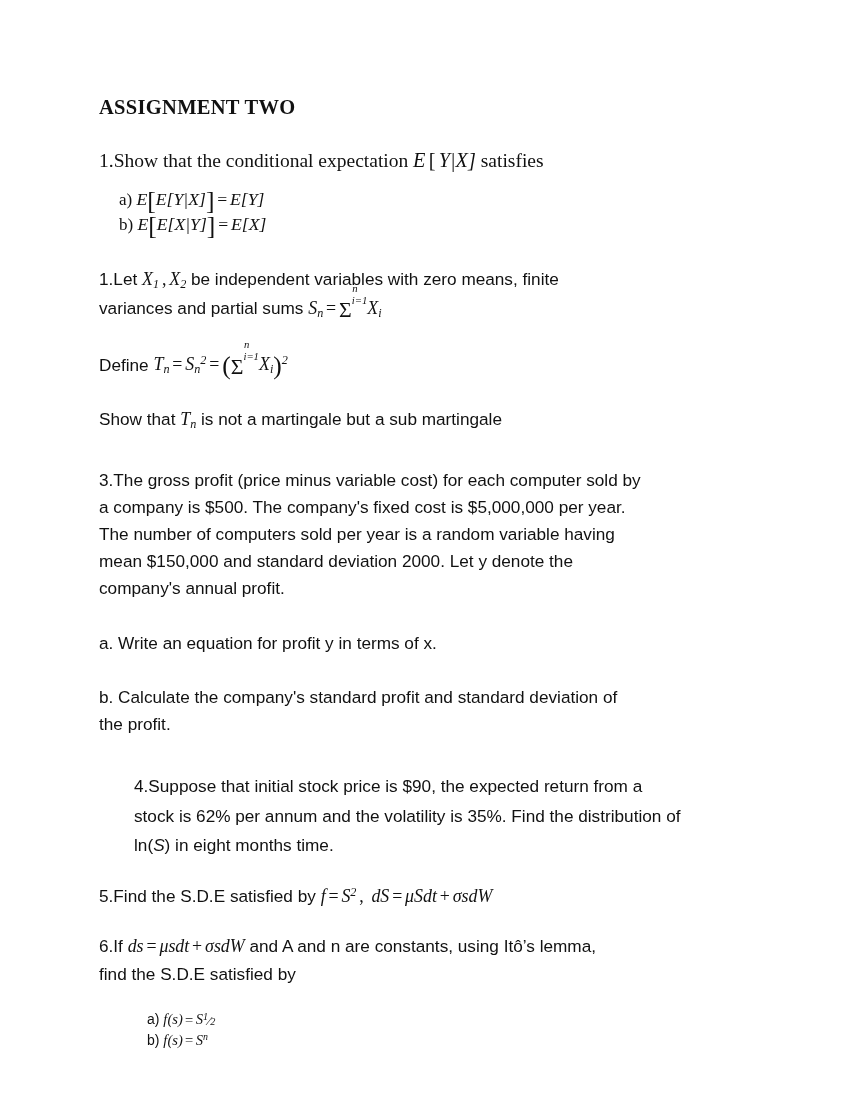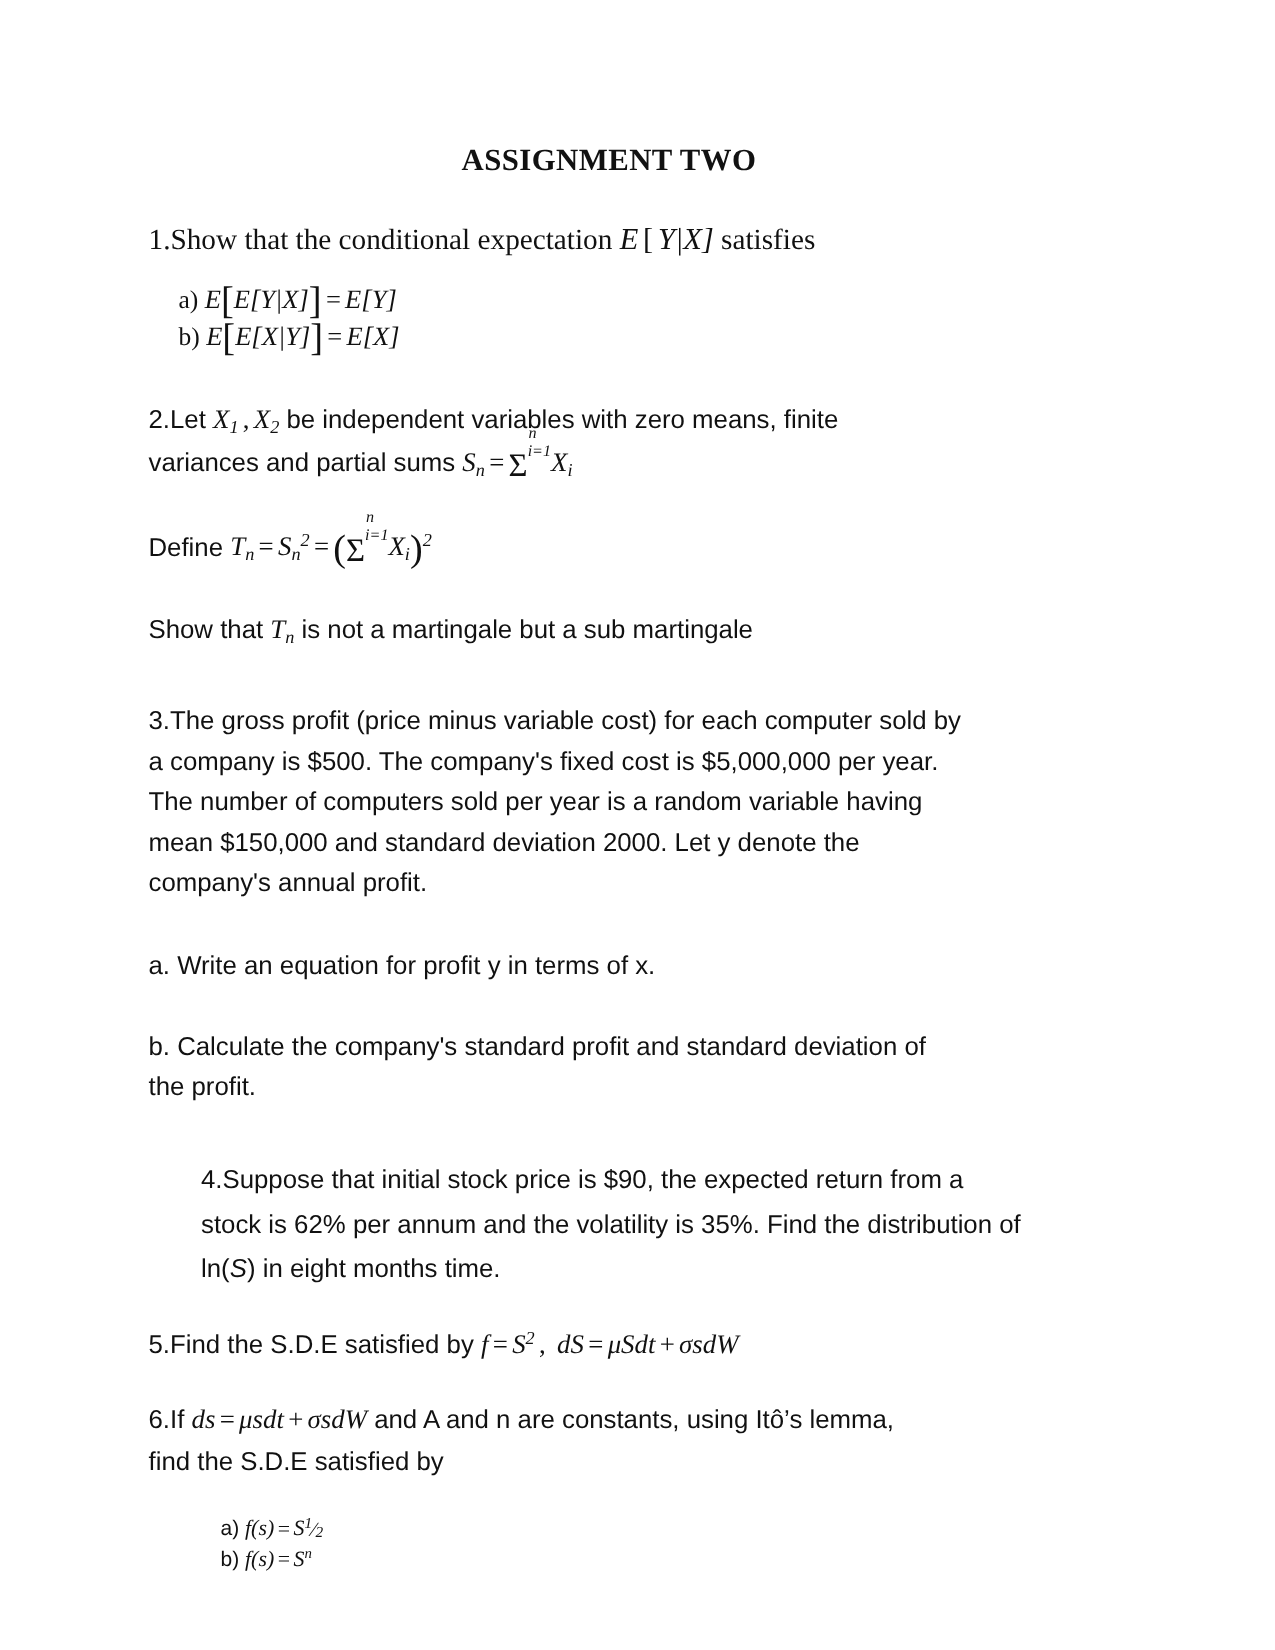--- a/index.html
+++ b/index.html
@@ -30,21 +30,20 @@
     top: 96px;
     width: 660px;
   }
 
   
   .doc-title {
     font-family: "Liberation Serif", "DejaVu Serif", serif;
     font-weight: bold;
     font-size: 20.5px;
     letter-spacing: 0.3px;
-    text-align: center;
     width: 614px;
     margin: 0 0 28px 0;
     line-height: 1.1;
   }
 
   
   .q-serif {
     font-family: "Liberation Serif", "DejaVu Serif", serif;
     font-size: 19.5px;
     line-height: 1.32;
@@ -183,21 +182,21 @@
       </div>
       <div class="sub-row-serif">
         <span class="lbl">b)</span>
         <span class="m"><span>E</span><span class="bigbr">[</span><span>E</span><span>[</span><span>X</span><span>|</span><span>Y</span><span>]</span><span class="bigbr">]</span><span class="op">=</span><span>E</span><span>[</span><span>X</span><span>]</span></span>
       </div>
     </div>
 
     <div class="gap-lg"></div>
 
     <div class="q-sans">
-      <span>2.Let </span><span class="m"><span>X</span><sub>1</sub><span class="op">,</span><span>X</span><sub>2</sub></span><span> be independent variables with zero means, finite</span><br>
+      <span>1.Let </span><span class="m"><span>X</span><sub>1</sub><span class="op">,</span><span>X</span><sub>2</sub></span><span> be independent variables with zero means, finite</span><br>
       <span>variances and partial sums </span><span class="m"><span>S</span><sub>n</sub><span class="op">=</span><span class="sum"><span class="sig">Σ</span><span class="lims"><span class="up">n</span><span class="dn"><span>i</span><span>=</span><span>1</span></span></span></span><span>X</span><sub>i</sub></span>
     </div>
 
     <div class="gap-md"></div>
 
     <div class="q-sans">
       <span>Define </span><span class="m"><span>T</span><sub>n</sub><span class="op">=</span><span>S</span><sub>n</sub><sup>2</sup><span class="op">=</span><span class="bigpar">(</span><span class="sum"><span class="sig">Σ</span><span class="lims"><span class="up">n</span><span class="dn"><span>i</span><span>=</span><span>1</span></span></span></span><span>X</span><sub>i</sub><span class="bigpar">)</span><sup>2</sup></span>
     </div>
 
     <div class="gap-md"></div>

